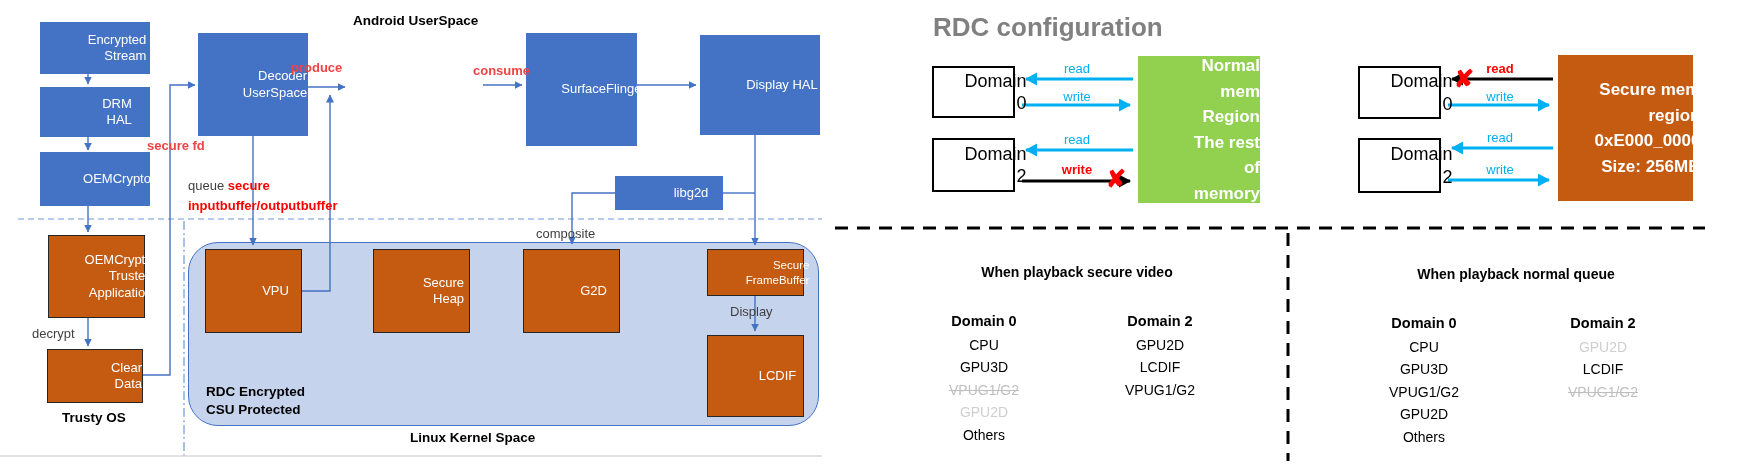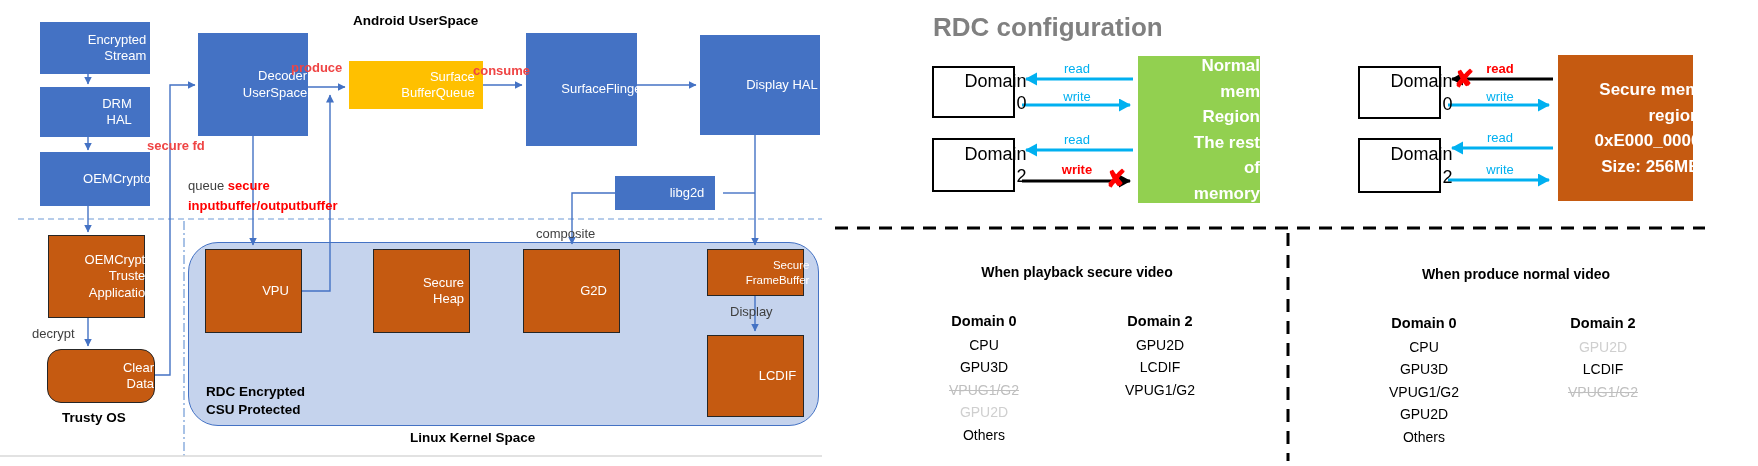--- a/index.html
+++ b/index.html
@@ -94,30 +94,28 @@
 
   <div class="abs blk-label" style="left:353px;top:13px;">Android UserSpace</div>
 
   <div class="abs box blue" style="left:40px;top:22px;width:110px;height:52px;">Encrypted
 Stream</div>
   <div class="abs box blue" style="left:40px;top:87px;width:110px;height:50px;">DRM
 HAL</div>
   <div class="abs box blue" style="left:40px;top:152px;width:110px;height:54px;">OEMCrypto</div>
   <div class="abs box blue" style="left:198px;top:33px;width:110px;height:103px;">Decoder
 UserSpace</div>
-  <div class="abs box yellow" style="left:349px;top:61px;width:134px;height:48px;">Surface
-BufferQueue</div>
   <div class="abs box blue" style="left:526px;top:33px;width:111px;height:113px;">SurfaceFlinger</div>
   <div class="abs box blue" style="left:700px;top:35px;width:120px;height:100px;">Display HAL</div>
-  <div class="abs box blue" style="left:615px;top:176px;width:100px;height:34px;">libg2d</div>
+  <div class="abs box blue" style="left:615px;top:176px;width:108px;height:34px;">libg2d</div>
 
   <div class="abs box orange" style="left:48px;top:235px;width:97px;height:83px;">OEMCrypto
 Trusted
 Application</div>
-  <div class="abs box orange" style="left:47px;top:349px;width:108px;height:54px;border-radius:14px;">Clear Data</div>
+  <div class="abs box orange" style="left:47px;top:349px;width:96px;height:54px;">Clear Data</div>
   <div class="abs box orange" style="left:205px;top:249px;width:97px;height:84px;">VPU</div>
   <div class="abs box orange" style="left:373px;top:249px;width:97px;height:84px;">Secure
 Heap</div>
   <div class="abs box orange" style="left:523px;top:249px;width:97px;height:84px;">G2D</div>
   <div class="abs box orange" style="left:707px;top:249px;width:97px;height:47px;font-size:11.5px;">Secure
 FrameBuffer</div>
   <div class="abs box orange" style="left:707px;top:335px;width:97px;height:82px;">LCDIF</div>
 
   <div class="abs red-label" style="left:291px;top:60px;">produce</div>
   <div class="abs red-label" style="left:473px;top:63px;">consume</div>
@@ -174,21 +172,21 @@
     <div class="item state-disabled">GPU2D</div>
     <div class="item state-normal">Others</div>
   </div>
   <div class="abs tbl-col" style="left:1160px;top:308px;">
     <div class="hdr">Domain 2</div>
     <div class="item state-normal">GPU2D</div>
     <div class="item state-normal">LCDIF</div>
     <div class="item state-normal">VPUG1/G2</div>
   </div>
 
-  <div class="abs tbl-title" style="left:1516px;top:266px;">When produce normal video</div>
+  <div class="abs tbl-title" style="left:1516px;top:266px;">When playback normal queue</div>
   <div class="abs tbl-col" style="left:1424px;top:310px;">
     <div class="hdr">Domain 0</div>
     <div class="item state-normal">CPU</div>
     <div class="item state-normal">GPU3D</div>
     <div class="item state-normal">VPUG1/G2</div>
     <div class="item state-normal">GPU2D</div>
     <div class="item state-normal">Others</div>
   </div>
   <div class="abs tbl-col" style="left:1603px;top:310px;">
     <div class="hdr">Domain 2</div>

